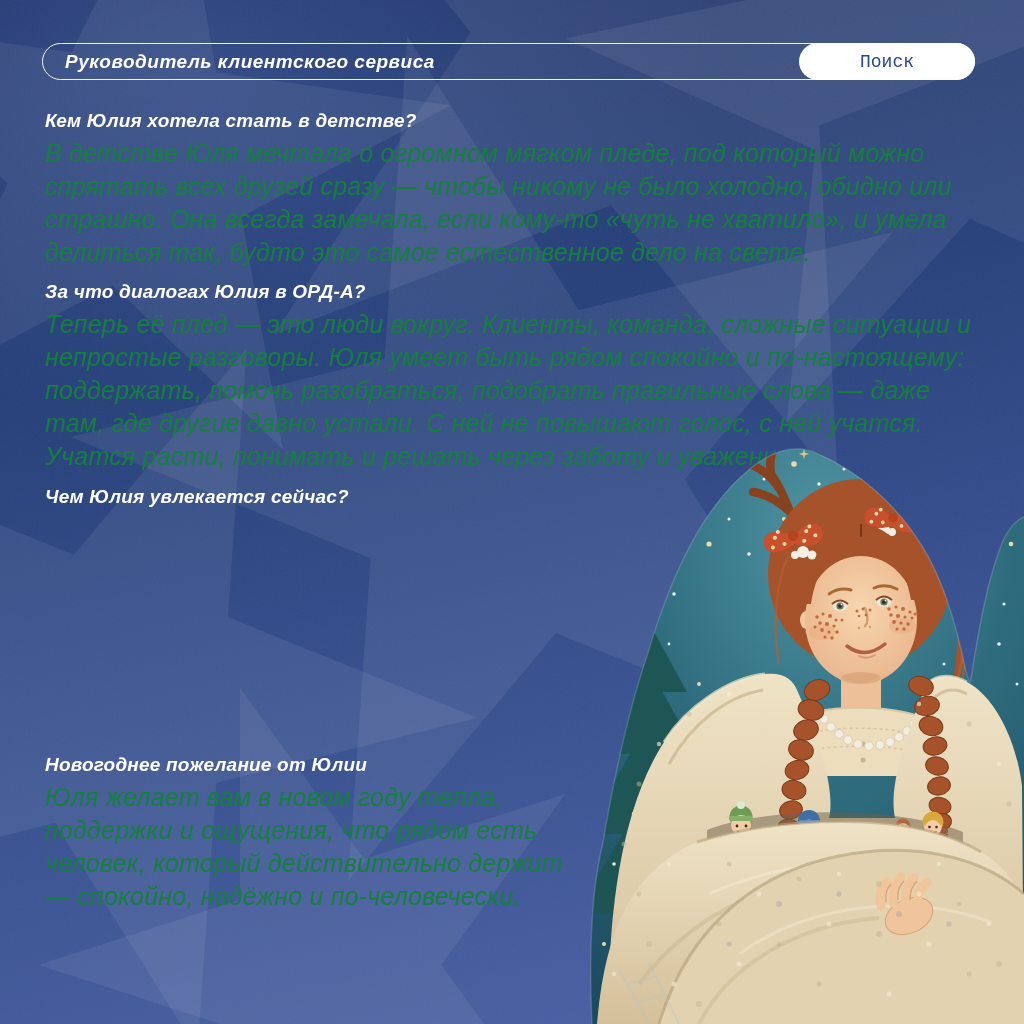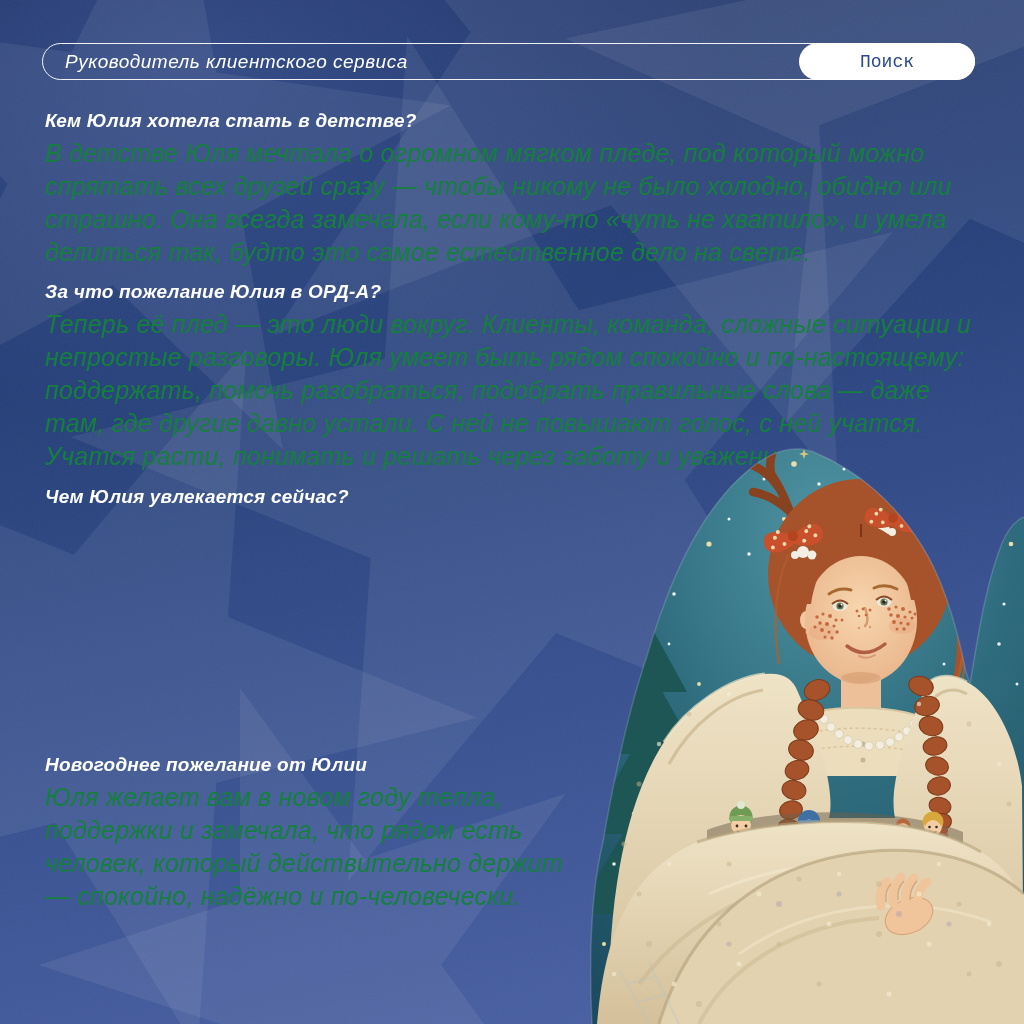--- a/index.html
+++ b/index.html
@@ -13,21 +13,21 @@
   }
   .decor{position:absolute;inset:0;pointer-events:none;}
   .noise{position:absolute;inset:0;opacity:.05;pointer-events:none;}
 
   .header{
     position:absolute;left:42px;top:43px;width:933px;height:37px;
     border:1.6px solid rgba(255,255,255,.92);border-radius:20px;
     display:flex;align-items:center;justify-content:space-between;box-sizing:border-box;
   }
   .header-title{
-    margin-left:22px;font-style:italic;font-weight:400;font-size:19px;letter-spacing:.5px;
+    margin-left:22px;font-style:italic;font-weight:700;font-size:19px;letter-spacing:.5px;
     white-space:nowrap;
   }
   .search-btn{
     position:absolute;right:-1px;top:-1px;bottom:-1px;width:176px;
     background:#ffffff;border:none;border-radius:20px;
     color:#2a4a8e;font-family:Liberation Mono, monospace;font-size:18px;font-weight:400;
     display:flex;align-items:center;justify-content:center;cursor:pointer;
   }
 
   .sec{position:absolute;left:45px;}
@@ -66,31 +66,31 @@
   <span class="header-title">Руководитель клиентского сервиса</span>
   <button class="search-btn">Поиск</button>
 </div>
 
 <section class="sec sec-1">
   <h2>Кем Юлия хотела стать в детстве?</h2>
   <p>В детстве Юля мечтала о огромном мягком пледе, под который можно спрятать всех друзей сразу — чтобы никому не было холодно, обидно или страшно. Она всегда замечала, если кому-то «чуть не хватило», и умела делиться так, будто это самое естественное дело на свете.</p>
 </section>
 
 <section class="sec sec-2">
-  <h2>За что пожелание Юлия в ОРД-А?</h2>
+  <h2>За что диалогах Юлия в ОРД-А?</h2>
   <p>Теперь её плед — это люди вокруг. Клиенты, команда, сложные ситуации и непростые разговоры. Юля умеет быть рядом спокойно и по-настоящему: поддержать, помочь разобраться, подобрать правильные слова — даже там, где другие давно устали. С ней не повышают голос, с ней учатся. Учатся расти, понимать и решать через заботу и уважение.</p>
 </section>
 
 <section class="sec sec-3">
   <h2>Чем Юлия увлекается сейчас?</h2>
 </section>
 
 <section class="sec sec-4">
   <h2>Новогоднее пожелание от Юлии</h2>
-  <p>Юля желает вам в новом году тепла, поддержки и замечала, что рядом есть человек, который действительно держит — спокойно, надёжно и по-человечески.</p>
+  <p>Юля желает вам в новом году тепла, поддержки и ощущения, что рядом есть человек, который действительно держит — спокойно, надёжно и по-человечески.</p>
 </section>
 
 <svg class="illustration" viewBox="0 0 445 600" width="445" height="600" role="img">
   <defs>
     <radialGradient id="sky" cx="0.55" cy="0.18" r="0.95">
       <stop offset="0" stop-color="#4f93a2"></stop>
       <stop offset="0.45" stop-color="#2e6c7d"></stop>
       <stop offset="1" stop-color="#1c4a5e"></stop>
     </radialGradient>
     <linearGradient id="blanketG" x1="0" y1="0" x2="0" y2="1">

